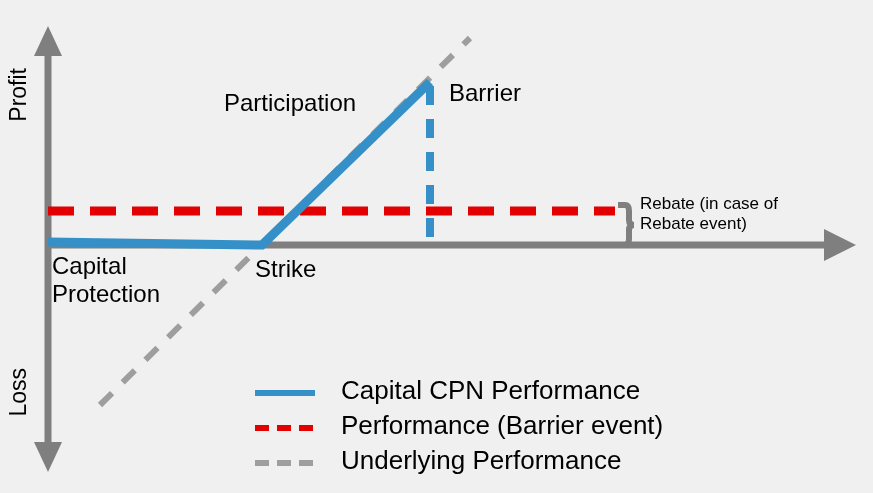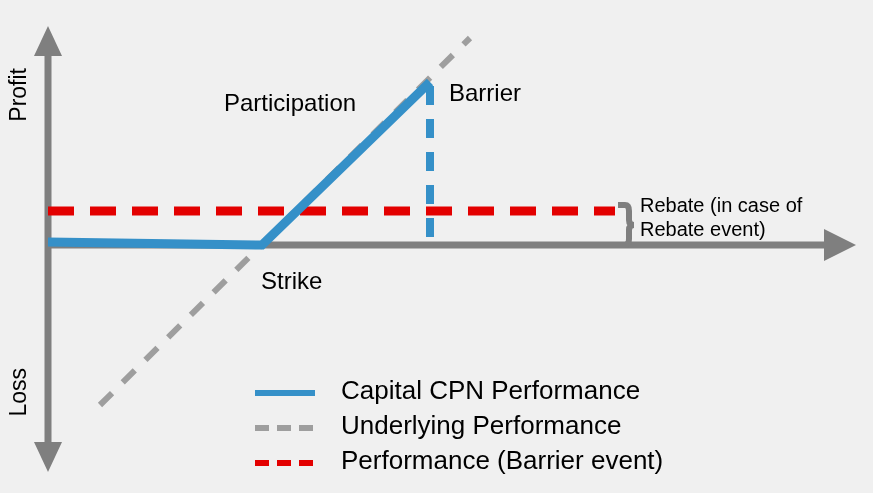--- a/index.html
+++ b/index.html
@@ -46,37 +46,36 @@
     left: 224px;
     top: 89px;
     font-size: 24px;
   }
   .lbl-barrier {
     left: 449px;
     top: 79px;
     font-size: 24px;
   }
   .lbl-strike {
-    left: 261px;
+    left: 255px;
     top: 255px;
     font-size: 24px;
-    margin-top: 12px;
   }
   .lbl-capital {
     left: 52px;
     top: 252px;
     font-size: 24px;
   }
   .lbl-capital span {
     display: block;
   }
   .lbl-rebate {
     left: 640px;
     top: 194px;
-    font-size: 20px;
+    font-size: 17px;
   }
   .lbl-rebate span {
     display: block;
   }
   #legend {
     position: absolute;
     left: 255px;
     top: 378px;
     width: 450px;
   }
@@ -129,34 +128,38 @@
     <path d="M 618 205 L 625 205 Q 629 205 629 211 L 629 220 Q 629 225 634 225 Q 629 225 629 230 L 629 239 Q 629 245 625 245 L 618 245" fill="none" stroke="#7f7f7f" stroke-width="6" stroke-linecap="butt" stroke-linejoin="miter"></path>
   </svg>
 
   <div class="lbl lbl-axis-profit">Profit</div>
   <div class="lbl lbl-axis-loss">Loss</div>
 
   <div class="lbl lbl-participation">Participation</div>
   <div class="lbl lbl-barrier">Barrier</div>
   <div class="lbl lbl-strike">Strike</div>
 
+  <div class="lbl lbl-capital">
+    <span>Capital</span>
+    <span>Protection</span>
+  </div>
 
   <div class="lbl lbl-rebate">
     <span>Rebate (in case of</span>
     <span>Rebate event)</span>
   </div>
 
   <div id="legend">
     <div class="legend-row">
       <span class="legend-swatch" style="background: rgb(53, 144, 200);"></span>
       <span class="legend-text">Capital CPN Performance</span>
     </div>
     <div class="legend-row">
+      <span class="legend-swatch" style="background: repeating-linear-gradient(to right, rgb(227, 0, 0) 0px, rgb(227, 0, 0) 14px, transparent 14px, transparent 22px);"></span>
+      <span class="legend-text">Performance (Barrier event)</span>
+    </div>
+    <div class="legend-row">
       <span class="legend-swatch" style="background: repeating-linear-gradient(to right, rgb(158, 158, 158) 0px, rgb(158, 158, 158) 14px, transparent 14px, transparent 22px);"></span>
       <span class="legend-text">Underlying Performance</span>
-    </div>
-    <div class="legend-row">
-      <span class="legend-swatch" style="background: repeating-linear-gradient(to right, rgb(227, 0, 0) 0px, rgb(227, 0, 0) 14px, transparent 14px, transparent 22px);"></span>
-      <span class="legend-text">Performance (Barrier event)</span>
     </div>
   </div>
 
 </div>
 
 </body></html>

